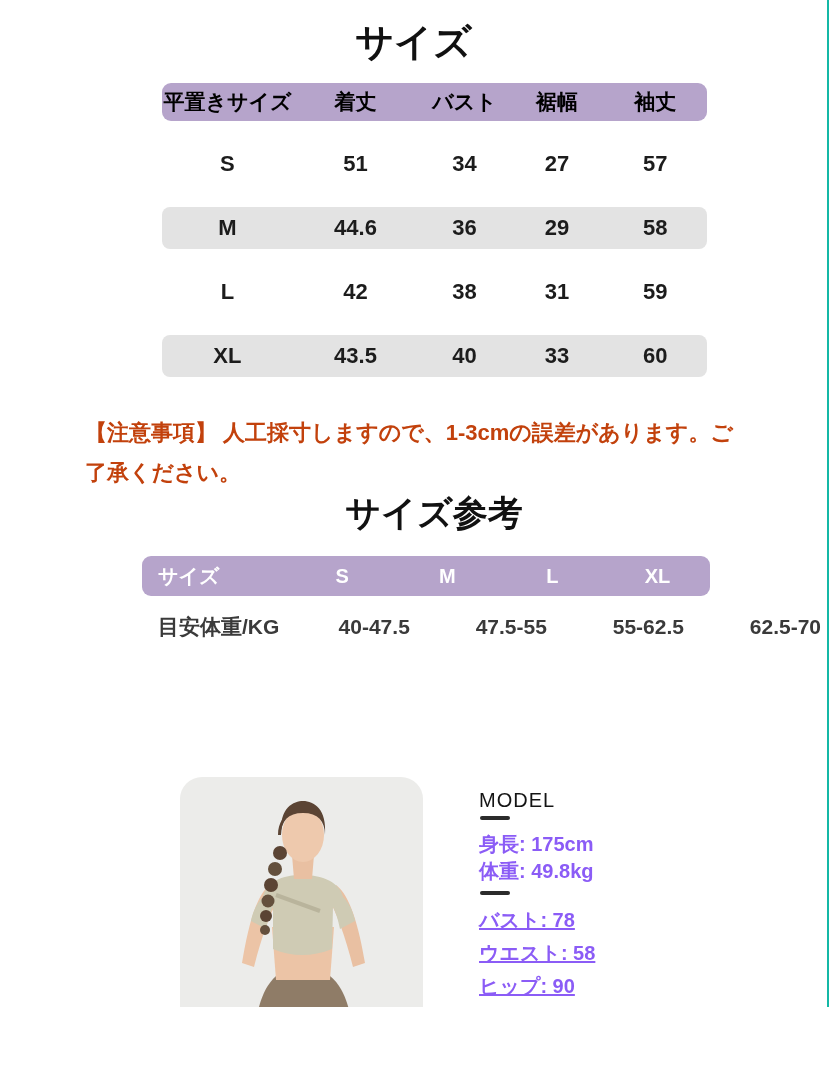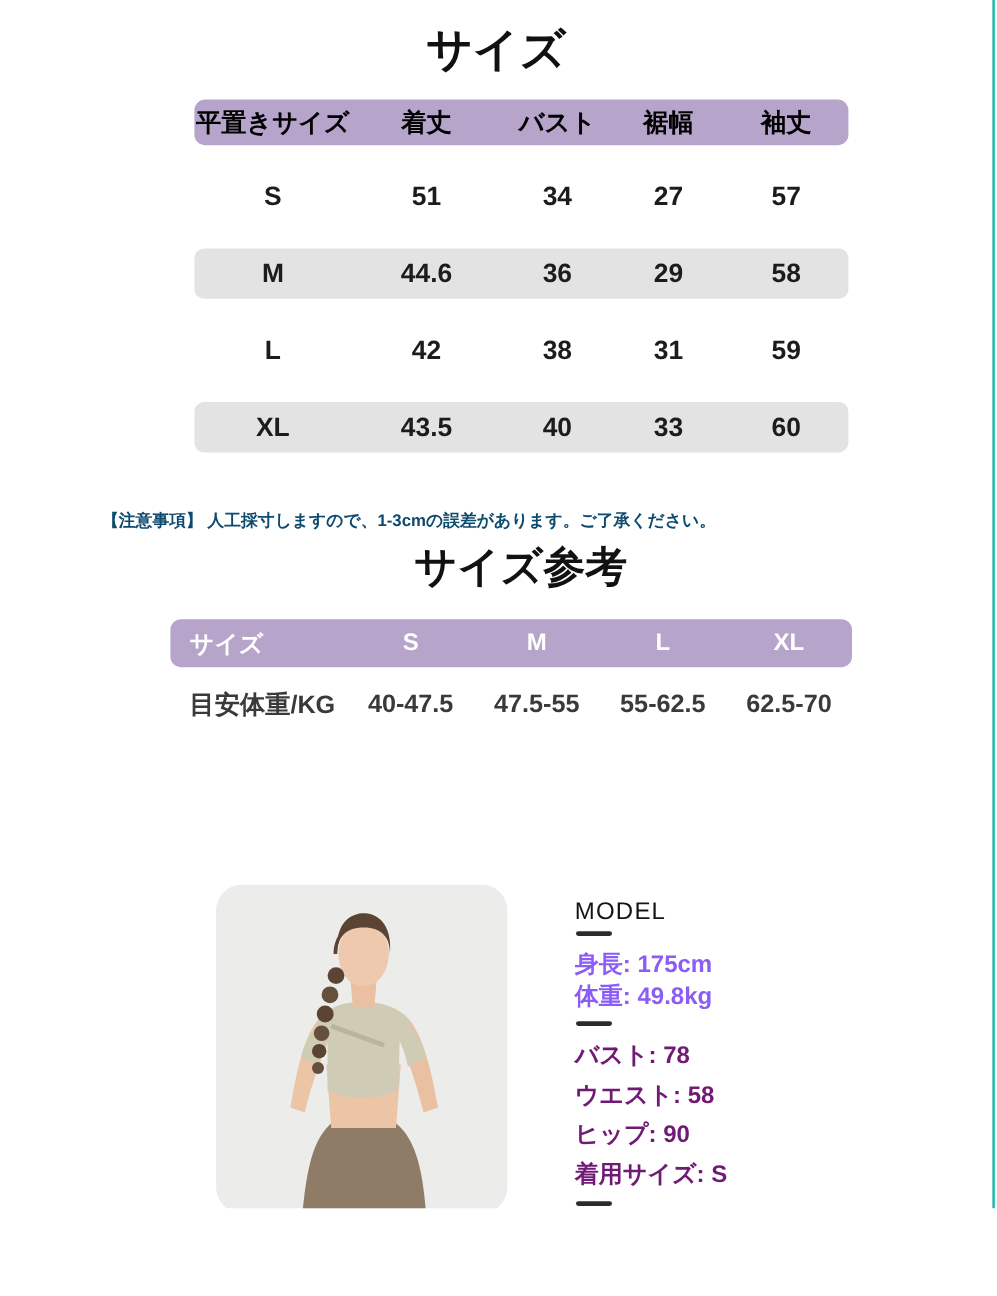--- a/index.html
+++ b/index.html
@@ -56,23 +56,23 @@
     font-weight: bold;
     text-align: center;
     color: #1c1c1c;
     border-radius: 8px;
   }
   .size-table .trow.alt { background: #e3e3e3; }
   
   .notice {
     margin: 36px 0 0 85px;
     width: 668px;
-    font-size: 14px;
+    font-size: 22px;
     line-height: 40px;
-    color: #0c4a6e;
+    color: #c2410c;
     font-weight: 600;
   }
   
   .ref-table { width: 568px; margin: 23px 0 0 142px; }
   .ref-table .thead {
     display: grid;
     grid-template-columns: 26% 18.5% 18.5% 18.5% 18.5%;
     height: 40px;
     align-items: center;
     background: var(--purple, #b6a4cb);
@@ -85,20 +85,21 @@
   .ref-table .trow {
     display: grid;
     grid-template-columns: 26% 18.5% 18.5% 18.5% 18.5%;
     height: 42px;
     margin-top: 10px;
     align-items: center;
     font-size: 21px;
     font-weight: bold;
     text-align: center;
     color: #3a3a3a;
+    gap: 32px;
   }
   .ref-table .cell-left { text-align: left; padding-left: 16px; }
   
   .model-section { display: flex; margin-top: 129px; }
   .model-photo {
     margin-left: 180px;
     width: 243px;
     height: 274px;
     flex: 0 0 auto;
   }
@@ -108,21 +109,21 @@
   .dash {
     width: 30px; height: 4px;
     background: #2b2b2b;
     border-radius: 2px;
     margin: 5px 0 0 1px;
   }
   .stat-group1 { margin-top: 11px; }
   .stat-group1 .stat { line-height: 27px; font-weight: 600; color: #8b5cf6; }
   .dash2 { margin-top: 6px; }
   .stat-group2 { margin-top: 9px; }
-  .stat-group2 .stat { line-height: 33px; font-weight: 600; color: #701a75; }
+  .stat-group2 .stat { line-height: 33px; font-weight: 600; color: #8b5cf6; text-decoration: underline; }
   .dash3 { margin-top: 5px; }
 </style>
 </head>
 <body>
 
 <div class="page">
 
   <h1 class="section-title">サイズ</h1>
 
   <div class="size-table">

